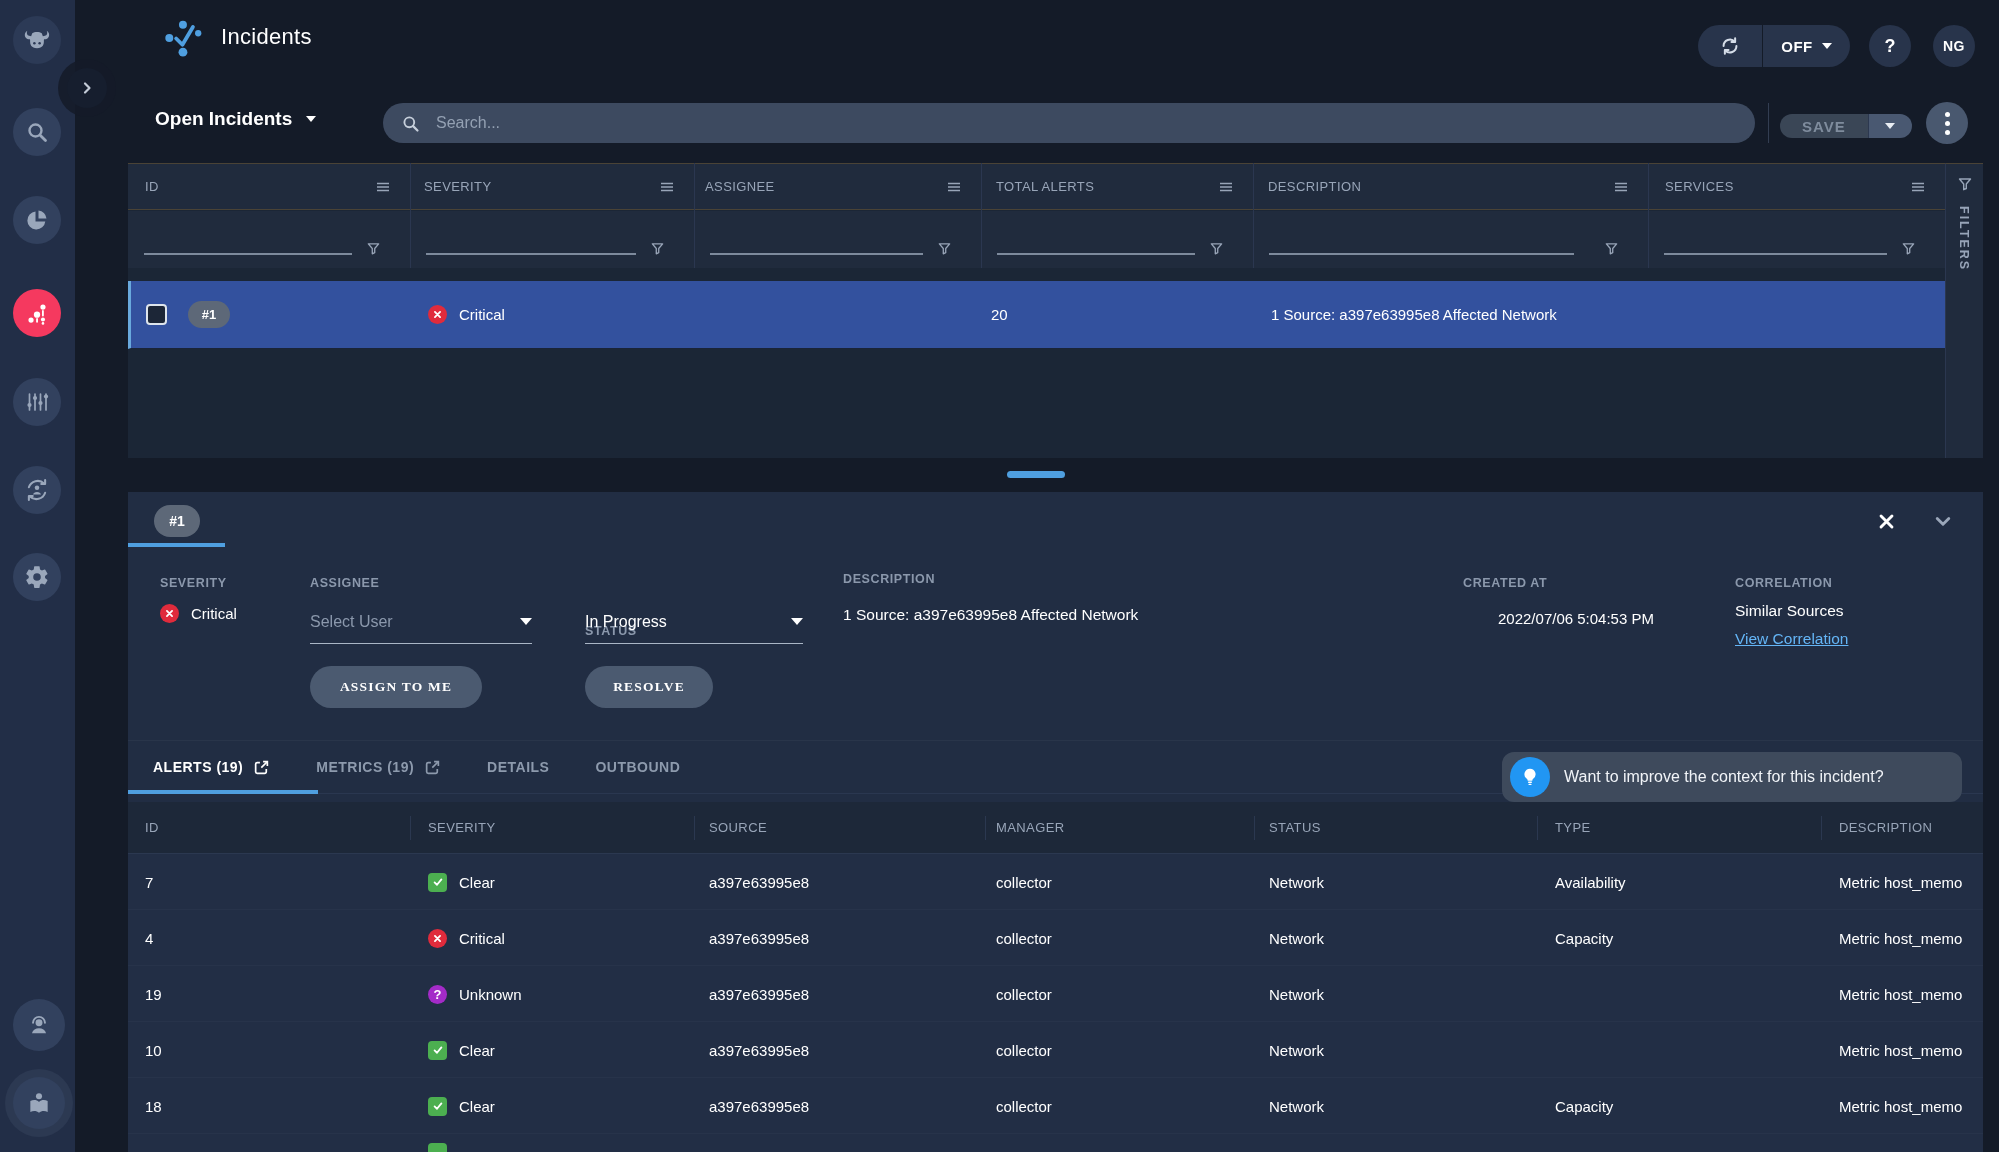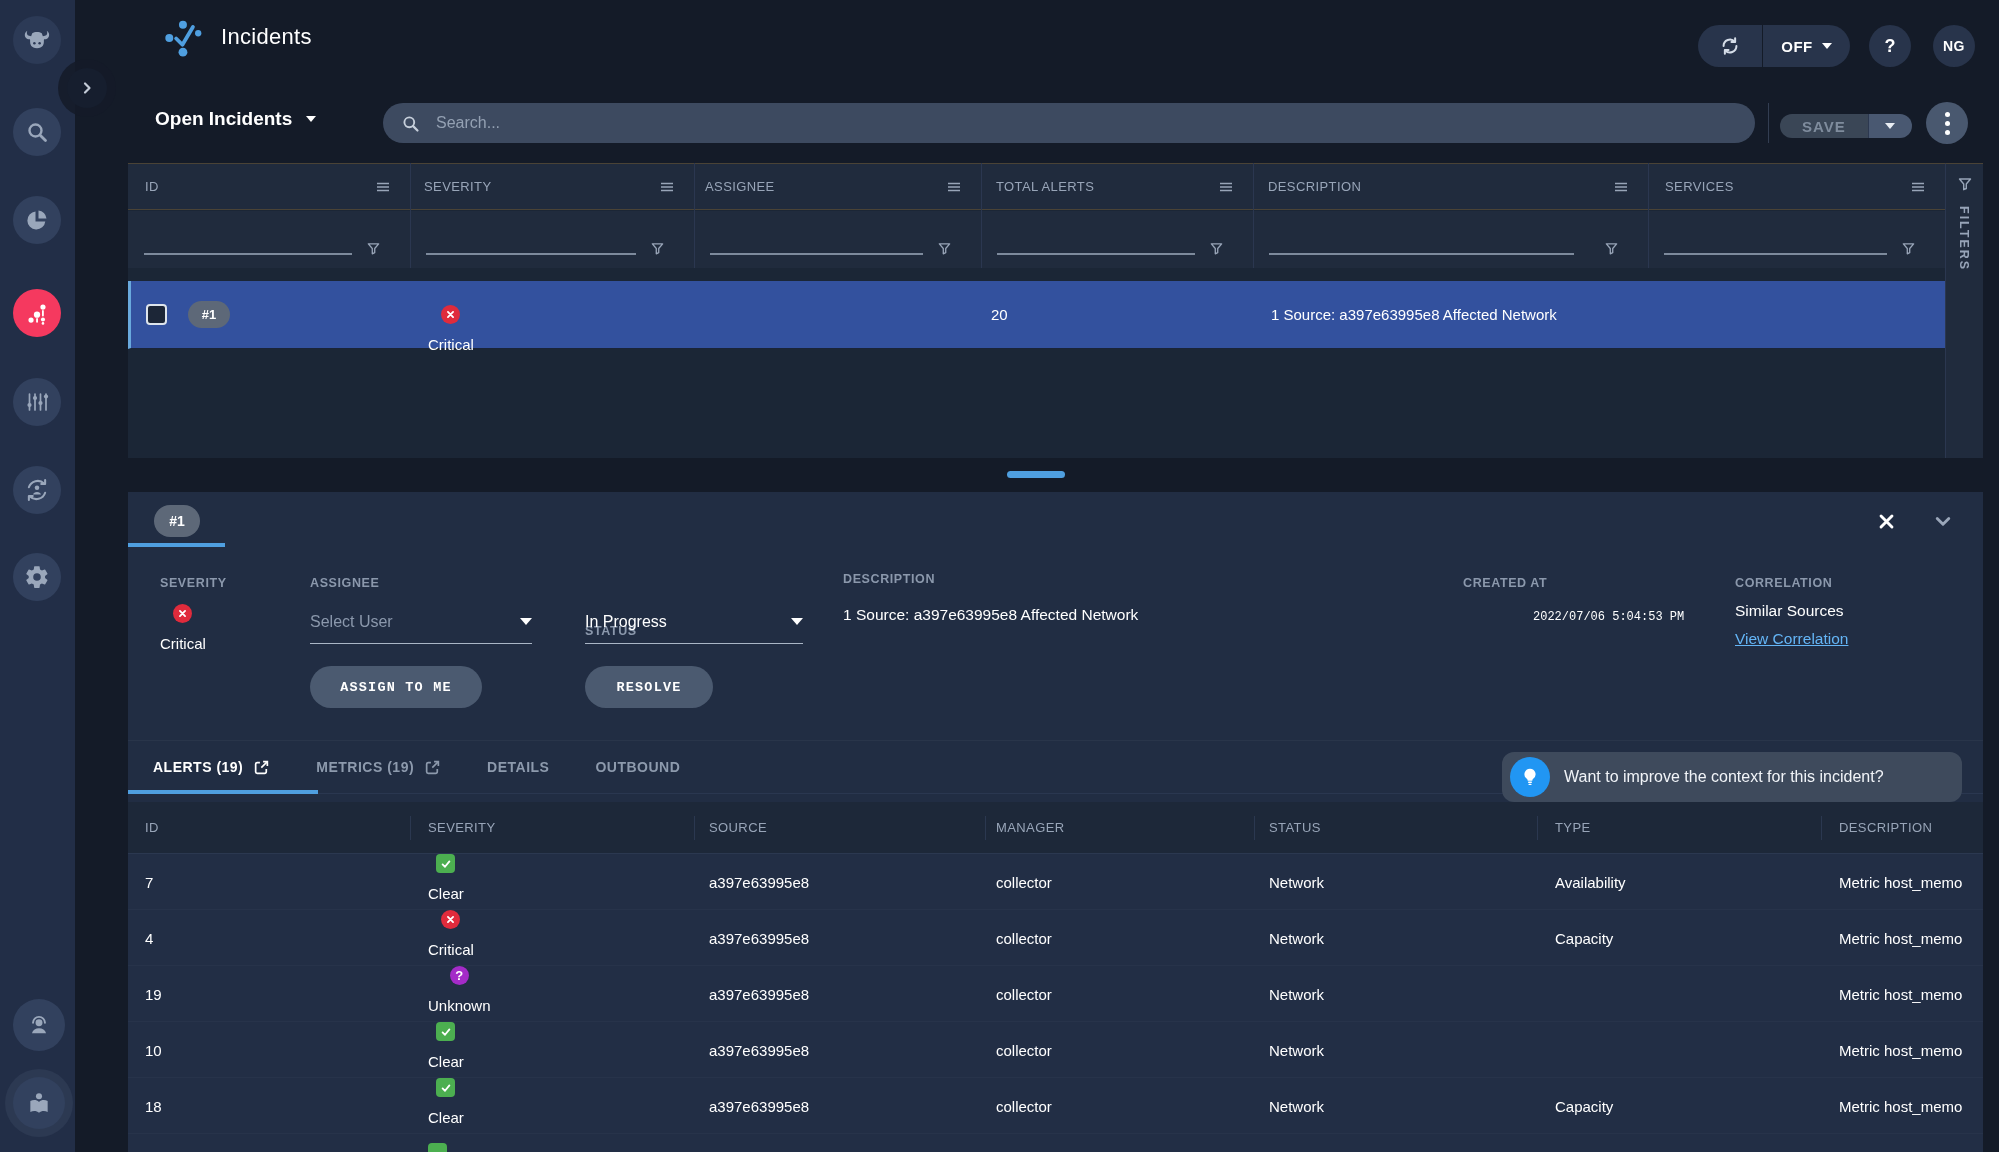--- a/index.html
+++ b/index.html
@@ -61,21 +61,21 @@
   .f-line { position:absolute; top:42px; height:2px; background:#8e9bad; opacity:.85; }
   .f-funnel { position:absolute; top:30px; cursor:pointer; }
 
   .filters-strip { position:absolute; left:1870px; top:163px; width:38px; height:295px; background:#202b3d; border-left:1px solid #2b3750; border-top:1px solid #4a4336; }
   .vtext { writing-mode:vertical-rl; font-size:12.5px; font-weight:700; letter-spacing:2px; color:#97a4b8; position:absolute; left:11px; top:42px; }
 
   .sel-row { position:absolute; left:0; top:118px; width:100%; height:68px; background:#33519e; border-left:3px solid #69a9dd; border-bottom:1px solid #1a2438; display:block; cursor:pointer; }
   .checkbox { position:absolute; left:15px; top:23px; width:21px; height:21px; border:2px solid #dde4ec; border-radius:4px; background:#1c2637; }
   .id-pill { position:absolute; left:57px; top:20px; min-width:42px; height:27px; border-radius:14px; background:#5d6878; color:#fff; font-size:13px; font-weight:700; display:flex; align-items:center; justify-content:center; padding:0 10px; }
 
-  .sev { display:flex; align-items:center; gap:12px; font-size:15px;flex-direction:column; }
+  .sev { display:flex; align-items:center; gap:12px; font-size:15px; }
   .sev-ico { width:19px; height:19px; display:flex; align-items:center; justify-content:center; flex:0 0 auto; }
   .sev-ico.crit { background:#e02b3c; border-radius:50%; }
   .sev-ico.clear { background:#4caf50; border-radius:4px; }
   .sev-ico.unk { background:#a42bc8; border-radius:50%; font-size:13px; font-weight:700; color:#fff; }
 
   .cell-txt { position:absolute; font-size:15px; color:#fff; white-space:nowrap; }
 
   
   .splitter { position:absolute; left:932px; top:471px; width:58px; height:7px; border-radius:3.5px; background:#4f9fe0; cursor:row-resize; }
 
@@ -83,21 +83,21 @@
   .detail { position:absolute; left:53px; top:492px; width:1855px; height:660px; background:#212d43; }
   .d-tab-pill { position:absolute; left:26px; top:13px; min-width:46px; height:32px; border-radius:16px; background:#5d6878; color:#fff; font-size:14px; font-weight:700; display:flex; align-items:center; justify-content:center; padding:0 12px; }
   .d-tab-underline { position:absolute; left:0; top:51px; width:97px; height:4px; background:#4f9fe0; }
   .d-close { position:absolute; left:1743px; top:14px; width:30px; height:30px; display:flex; align-items:center; justify-content:center; cursor:pointer; }
   .d-collapse { position:absolute; left:1800px; top:14px; width:30px; height:30px; display:flex; align-items:center; justify-content:center; cursor:pointer; }
 
   .f-label { position:absolute; top:84px; font-size:12.5px; font-weight:600; letter-spacing:.6px; color:#8b98ac; }
   .f-value { position:absolute; top:118px; font-size:15.5px; color:#fff; white-space:nowrap; }
   .dd { position:absolute; top:108px; height:44px; border-bottom:1px solid #aab6c6; display:flex; align-items:center; justify-content:space-between; cursor:pointer; }
   .dd .dd-txt { font-size:16px; }
-  .btn { position:absolute; top:174px; height:42px; border-radius:21px; background:#4b5a70; color:#fff; font-size:13.5px; font-weight:700; letter-spacing:1.2px; display:flex; align-items:center; justify-content:center; cursor:pointer; border:none; font-family:Liberation Mono, monospace; }
+  .btn { position:absolute; top:174px; height:42px; border-radius:21px; background:#4b5a70; color:#fff; font-size:13.5px; font-weight:700; letter-spacing:1.2px; display:flex; align-items:center; justify-content:center; cursor:pointer; border:none; font-family:Liberation Serif, serif; }
   .link { color:#64b5f6; text-decoration:underline; font-size:15.5px; cursor:pointer; }
 
   
   .a-tabs { position:absolute; left:0; top:248px; width:100%; height:54px; border-top:1px solid rgba(255,255,255,.04); border-bottom:1px solid #2a3750; display:flex; align-items:center; padding-left:25px; gap:46px; }
   .a-tab { font-size:14px; font-weight:700; letter-spacing:.5px; color:#8d9aad; display:flex; align-items:center; gap:10px; cursor:pointer; }
   .a-tab.active { color:#ffffff; }
   .a-tab-underline { position:absolute; left:0; top:298px; width:190px; height:4px; background:#4f9fe0; }
 
   .tooltip { position:absolute; left:1374px; top:260px; width:460px; height:50px; background:#3e4a5c; border-radius:12px; display:flex; align-items:center; padding-left:8px; gap:14px; z-index:4; }
   .bulb-circle { width:40px; height:40px; border-radius:50%; background:#2196f3; display:flex; align-items:center; justify-content:center; flex:0 0 auto; }
@@ -378,21 +378,21 @@
     <div class="dd" style="left:457px;width:218px;">
       <span class="dd-txt">In Progress</span>
       <span class="caret-down"></span>
     </div>
     <button class="btn" style="left:457px;width:128px;">RESOLVE</button>
 
     <span class="f-label" style="left:715px;top:80px;">DESCRIPTION</span>
     <span class="f-value" style="left:715px;top:114px;">1 Source: a397e63995e8 Affected Network</span>
 
     <span class="f-label" style="left:1335px;">CREATED AT</span>
-    <span class="f-value" style="left:1405px;font-size:12px;font-family:Liberation Mono, monospace;">2022/07/06 5:04:53 PM</span>
+    <span class="f-value" style="left:1370px;font-size:15px;">2022/07/06 5:04:53 PM</span>
 
     <span class="f-label" style="left:1607px;">CORRELATION</span>
     <span class="f-value" style="left:1607px;top:110px;">Similar Sources</span>
     <a class="link abs" style="left:1607px;top:138px;">View Correlation</a>
 
     <div class="a-tabs">
       <div class="a-tab active">
         <span>ALERTS (19)</span>
         <svg width="17" height="17" viewBox="0 0 16 16" fill="none" stroke="#ffffff" stroke-width="1.6">
           <path d="M6.5 3.5H4A1.5 1.5 0 0 0 2.5 5v7A1.5 1.5 0 0 0 4 13.5h7A1.5 1.5 0 0 0 12.5 12V9.5"></path>

